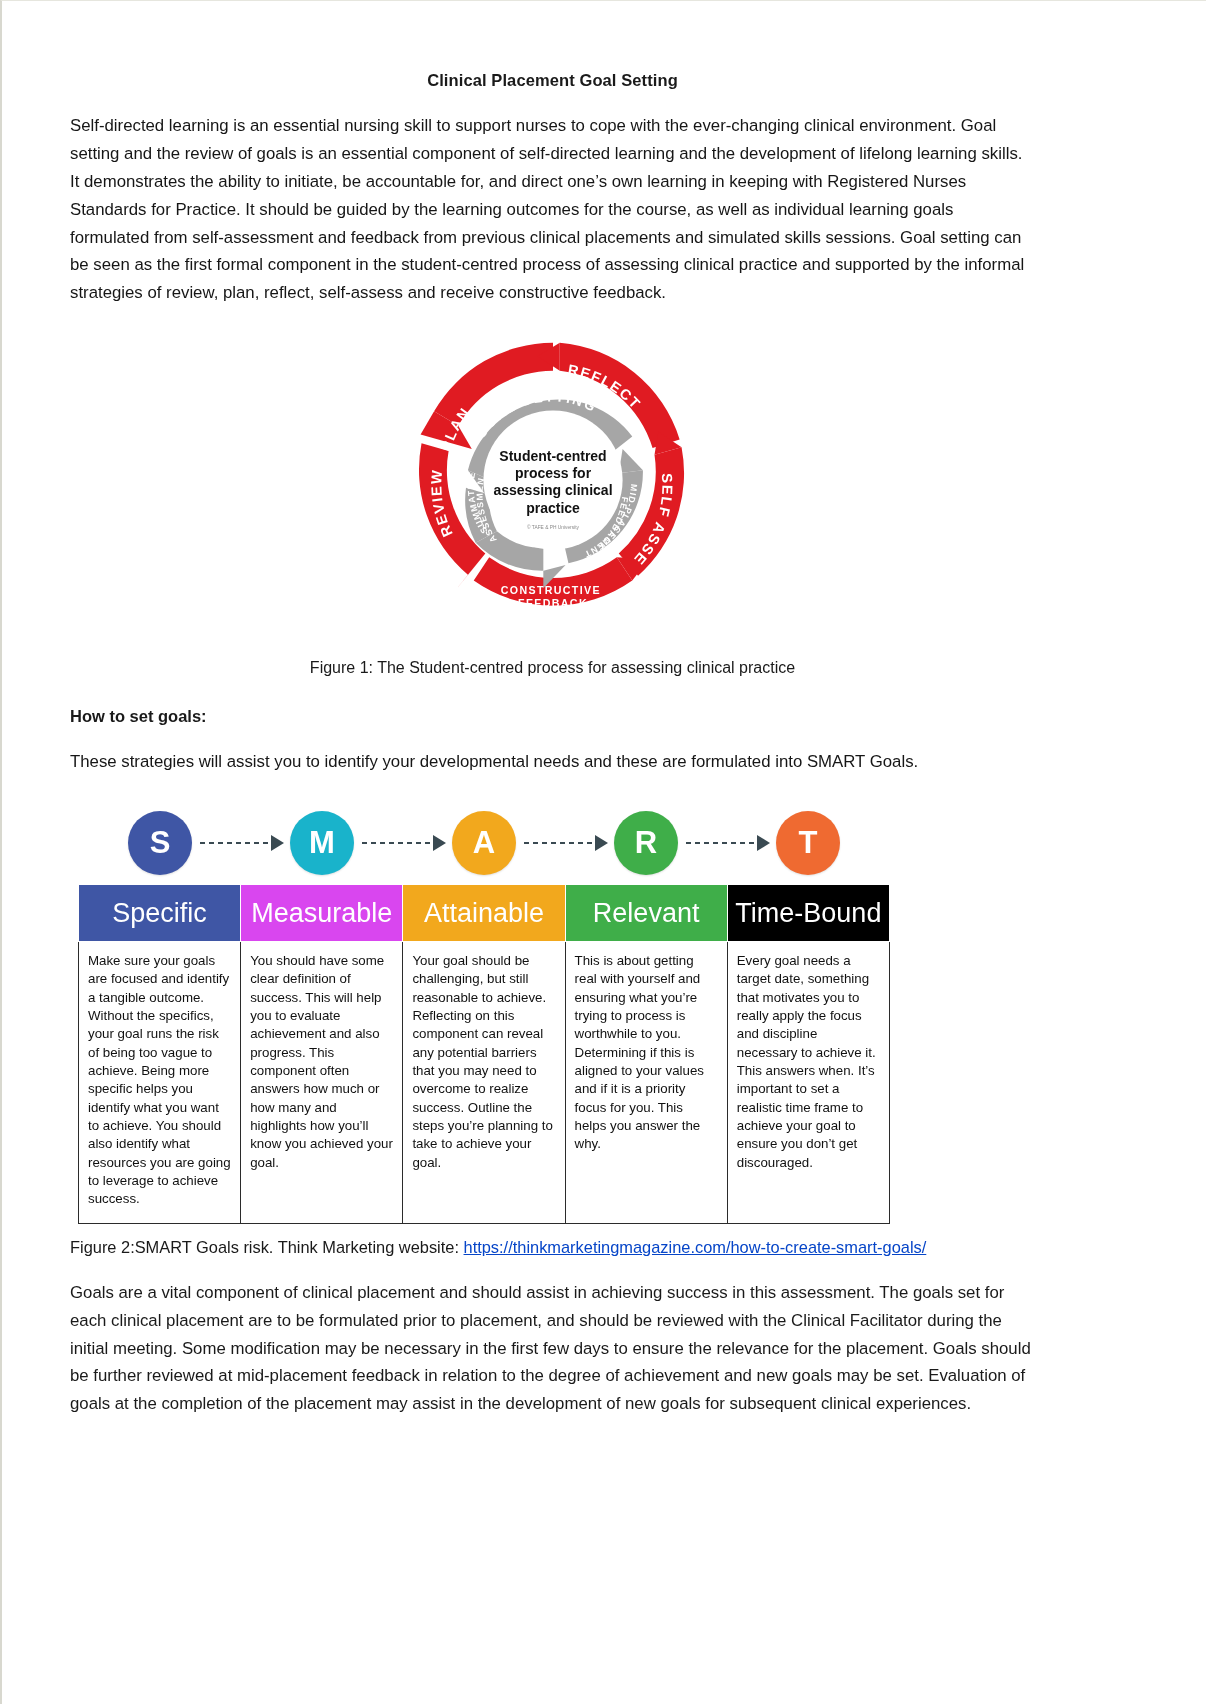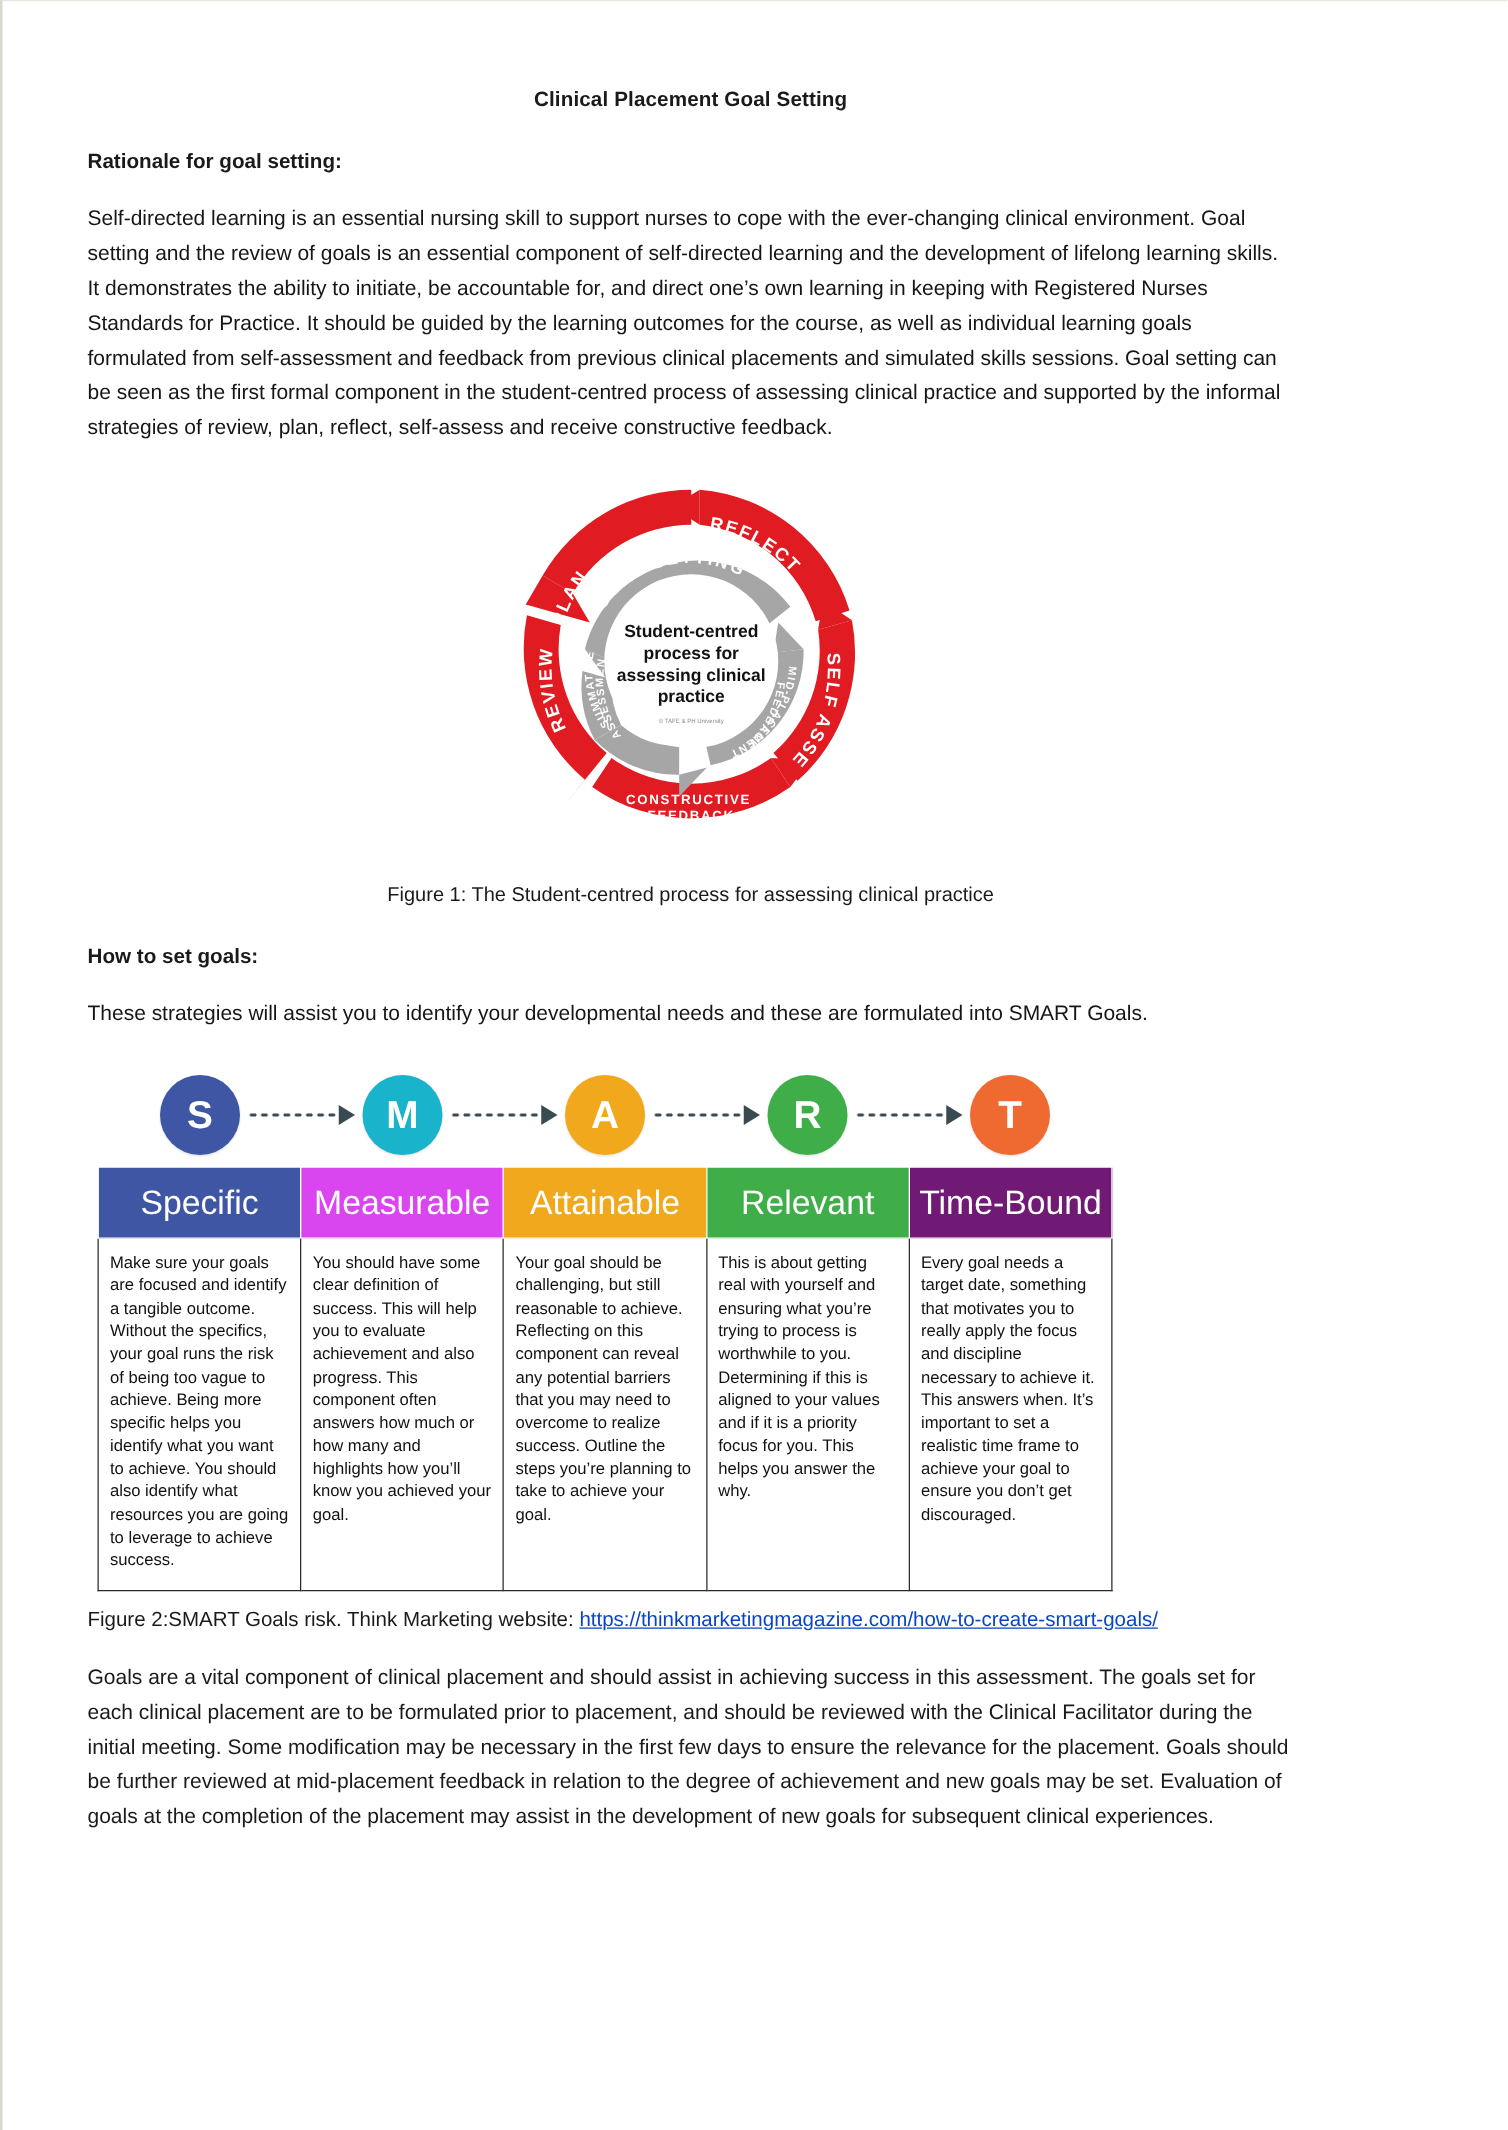--- a/index.html
+++ b/index.html
@@ -134,21 +134,20 @@
   }
 </style>
 </head>
 <body>
 
 <div class="page">
   <div class="inner">
 
     <div class="doc-title">Clinical Placement Goal Setting</div>
 
-    <h2 class="sec">Rationale for goal setting:</h2>
     <p class="body">Self-directed learning is an essential nursing skill to support nurses to cope with the ever-changing clinical environment. Goal setting and the review of goals is an essential component of self-directed learning and the development of lifelong learning skills. It demonstrates the ability to initiate, be accountable for, and direct one’s own learning in keeping with Registered Nurses Standards for Practice. It should be guided by the learning outcomes for the course, as well as individual learning goals formulated from self-assessment and feedback from previous clinical placements and simulated skills sessions. Goal setting can be seen as the first formal component in the student-centred process of assessing clinical practice and supported by the informal strategies of review, plan, reflect, self-assess and receive constructive feedback.</p>
 
     <div class="fig1-wrap">
       <svg class="wheel" viewBox="0 0 300 300">
         <defs>
 
           <path id="p-plan" d="M 40,150 A 110,110 0 0 1 110,47" fill="none"></path>
           <path id="p-reflect" d="M 152,40 A 110,110 0 0 1 253,108" fill="none"></path>
           <path id="p-self" d="M 261,135 A 110,110 0 0 1 232,233" fill="none"></path>
           <path id="p-constr" d="M 72,247 A 110,110 0 0 0 228,247" fill="none"></path>
@@ -282,21 +281,21 @@
         </div>
     </div>
 
     <table class="smart-table">
       <thead>
         <tr>
           <th style="background: rgb(63, 86, 165);">Specific</th>
           <th style="background: #d946ef;">Measurable</th>
           <th style="background: rgb(242, 168, 29);">Attainable</th>
           <th style="background: rgb(63, 174, 73);">Relevant</th>
-          <th style="background: #701a75;">Time-Bound</th>
+          <th style="background: #000000;">Time-Bound</th>
         </tr>
       </thead>
       <tbody>
         <tr>
           <td>Make sure your goals are focused and identify a tangible outcome. Without the specifics, your goal runs the risk of being too vague to achieve. Being more specific helps you identify what you want to achieve. You should also identify what resources you are going to leverage to achieve success.</td>
           <td>You should have some clear definition of success. This will help you to evaluate achievement and also progress. This component often answers how much or how many and highlights how you’ll know you achieved your goal.</td>
           <td>Your goal should be challenging, but still reasonable to achieve. Reflecting on this component can reveal any potential barriers that you may need to overcome to realize success. Outline the steps you’re planning to take to achieve your goal.</td>
           <td>This is about getting real with yourself and ensuring what you’re trying to process is worthwhile to you. Determining if this is aligned to your values and if it is a priority focus for you. This helps you answer the why.</td>
           <td>Every goal needs a target date, something that motivates you to really apply the focus and discipline necessary to achieve it. This answers when. It’s important to set a realistic time frame to achieve your goal to ensure you don’t get discouraged.</td>
         </tr>

